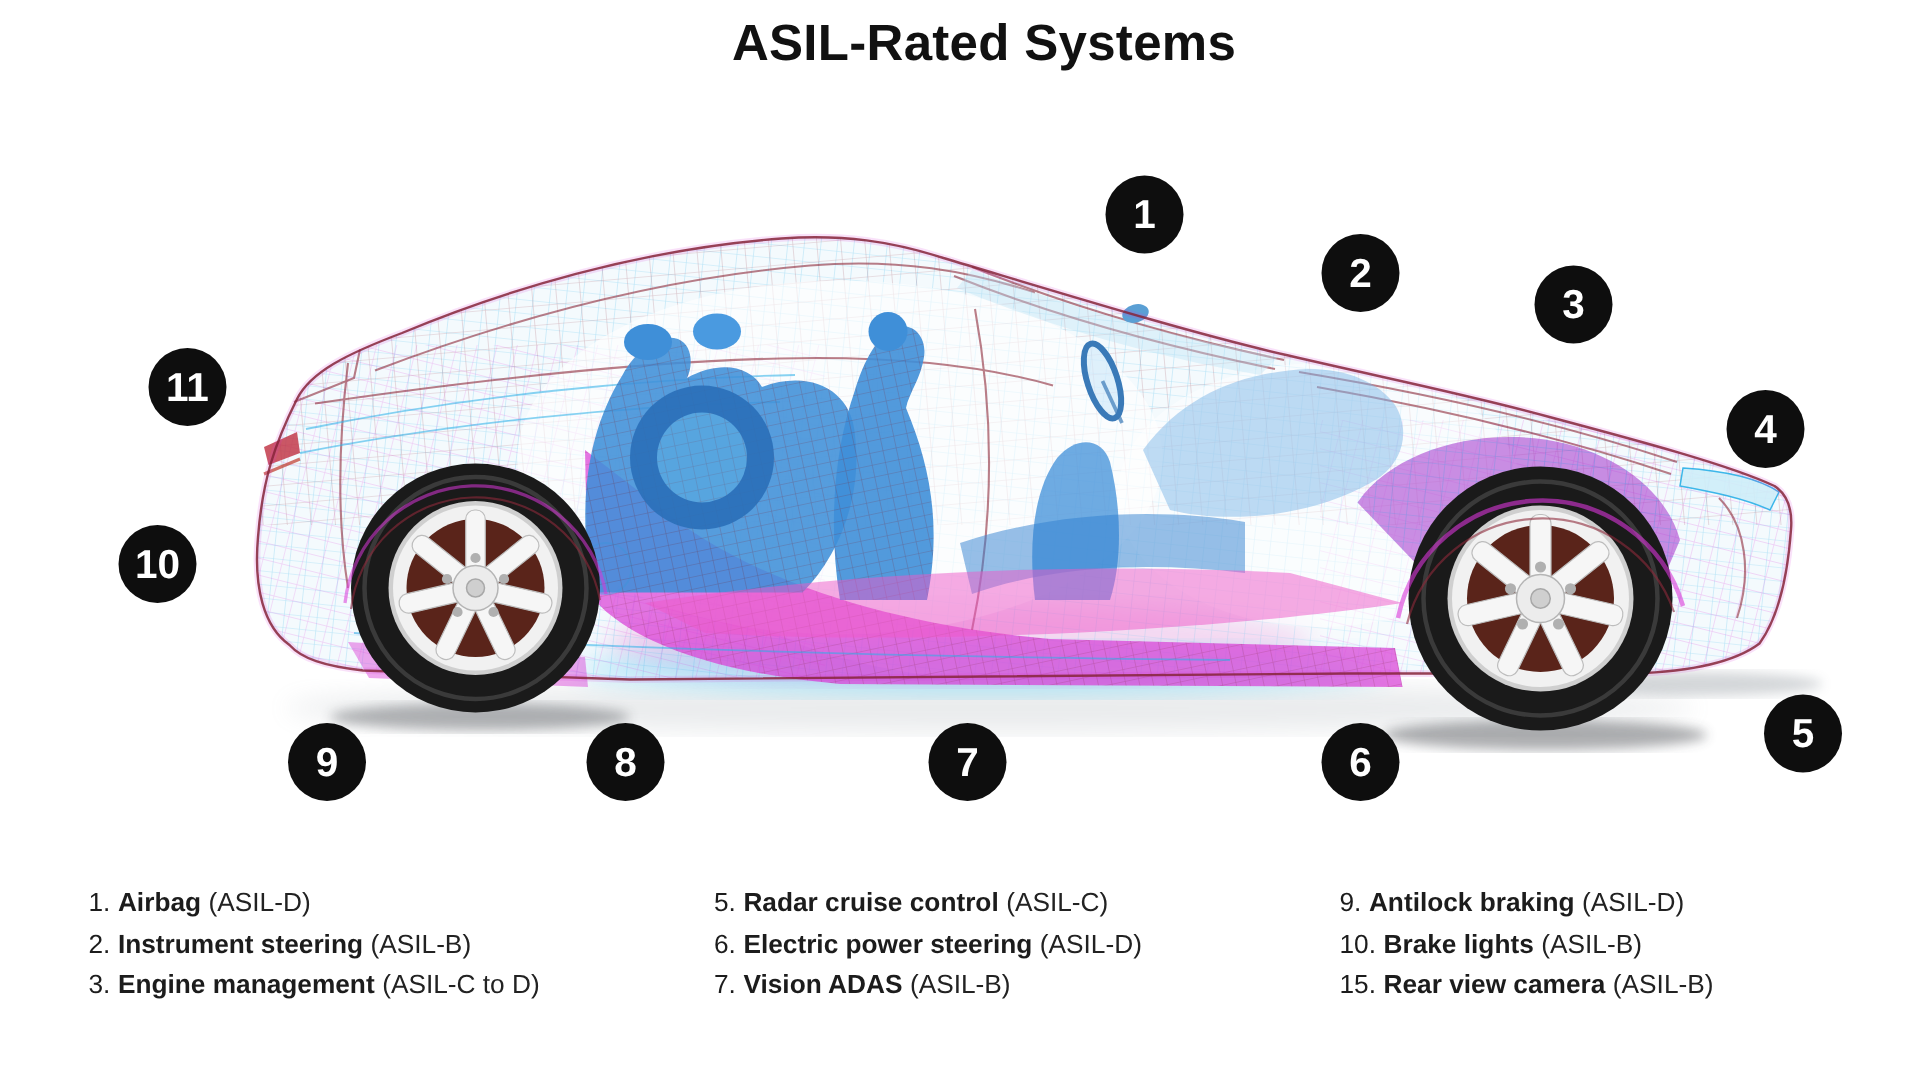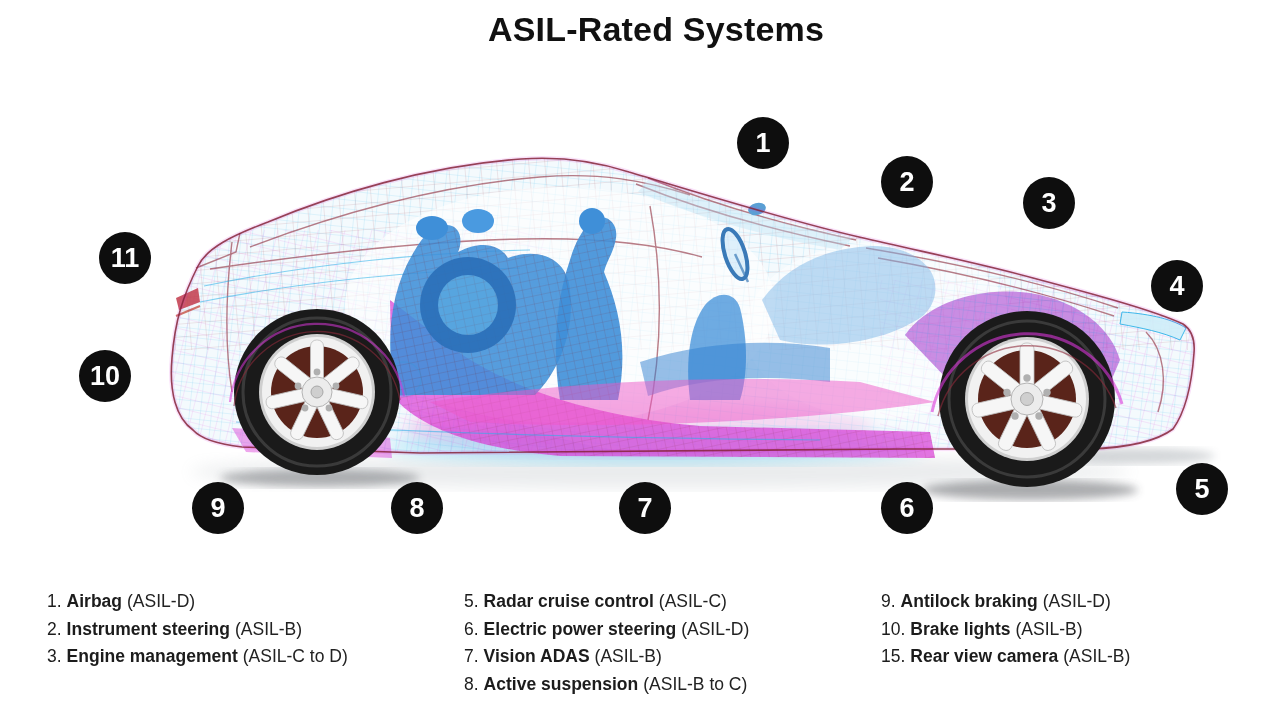--- a/index.html
+++ b/index.html
@@ -6,21 +6,21 @@
   body{width:1280px;height:712px;position:relative;overflow:hidden;
        font-family:"Liberation Sans","DejaVu Sans",sans-serif;color:#1a1a1a;}
   .stage{position:absolute;inset:0;}
   .title{position:absolute;top:10px;left:0;right:0;margin:0;text-align:center;
          transform:translateX(16px);font-size:34px;font-weight:700;color:#111;
          letter-spacing:0.2px;}
   .car-svg{position:absolute;left:0;top:0;width:1280px;height:712px;}
   .marker{position:absolute;width:52px;height:52px;border-radius:50%;
           background:#0e0e0e;display:flex;align-items:center;justify-content:center;}
   .marker span{color:#ffffff;font-weight:700;font-size:27px;line-height:1;}
-  .legend{position:absolute;left:0;top:0;width:1012px;height:712px;pointer-events:none;}
+  .legend{position:absolute;left:12px;top:0;width:1012px;height:712px;pointer-events:none;}
   .legend ul{position:absolute;top:588px;margin:0;padding:0;list-style:none;}
   .legend li{font-size:17.5px;line-height:27.7px;white-space:nowrap;color:#1c1c1c;}
   .legend .num{font-weight:400;margin-right:5px;}
   .legend .name{font-weight:700;margin-right:5px;}
   .legend .rating{font-weight:400;color:#222;}
   .col1{left:47px;} .col2{left:464px;} .col3{left:881px;}
 </style>
 </head>
 <body>
 
@@ -233,21 +233,20 @@
   <div class="legend">
     <ul class="col1">
       <li><span class="num">1.</span><strong class="name">Airbag</strong><span class="rating">(ASIL-D)</span></li>
       <li><span class="num">2.</span><strong class="name">Instrument steering</strong><span class="rating">(ASIL-B)</span></li>
       <li><span class="num">3.</span><strong class="name">Engine management</strong><span class="rating">(ASIL-C to D)</span></li>
     </ul>
     <ul class="col2">
       <li><span class="num">5.</span><strong class="name">Radar cruise control</strong><span class="rating">(ASIL-C)</span></li>
       <li><span class="num">6.</span><strong class="name">Electric power steering</strong><span class="rating">(ASIL-D)</span></li>
       <li><span class="num">7.</span><strong class="name">Vision ADAS</strong><span class="rating">(ASIL-B)</span></li>
-      <li><span class="num">8.</span><strong class="name">Active suspension</strong><span class="rating">(ASIL-B to C)</span></li>
     </ul>
     <ul class="col3">
       <li><span class="num">9.</span><strong class="name">Antilock braking</strong><span class="rating">(ASIL-D)</span></li>
       <li><span class="num">10.</span><strong class="name">Brake lights</strong><span class="rating">(ASIL-B)</span></li>
       <li><span class="num">15.</span><strong class="name">Rear view camera</strong><span class="rating">(ASIL-B)</span></li>
     </ul>
   </div>
 
 </div>
 

